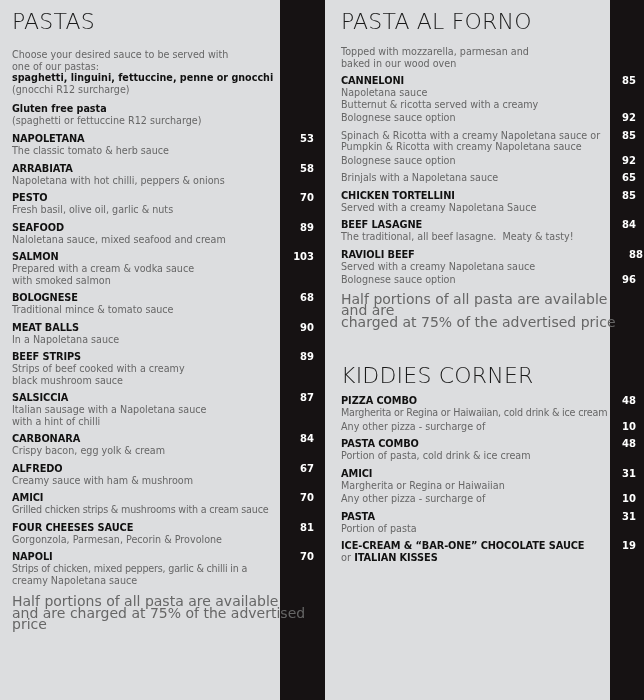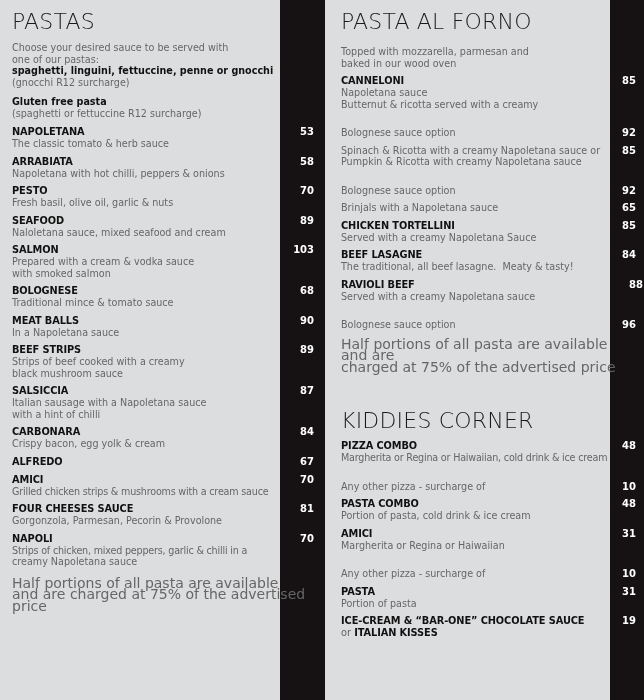--- a/index.html
+++ b/index.html
@@ -12,36 +12,36 @@
   .col-left { left: 12px; width: 305px; }
   .col-right { left: 341px; width: 295px; }
   .title { font-family: "DejaVu Sans", sans-serif; font-weight: 200; font-size: 22px; letter-spacing: 0.2px; color: #1a1a1a; line-height: 26px; }
   .col-left .title { padding-top: 9px; }
   .col-right .title { padding-top: 9px; }
   .intro { font-size: 9.6px; color: #666; line-height: 11.5px; margin-top: 8px; }
   .intro b { color: #111; font-weight: bold; }
   .item { position: relative; margin-top: 6px; }
   .name { font-size: 9.8px; font-weight: bold; letter-spacing: -0.1px; line-height: 12px; color: #111; }
   .desc { font-size: 9.6px; color: #666; line-height: 11.5px; }
-  .opt { font-size: 9.6px; color: #666; line-height: 11.5px; margin-top: 17px; position: relative; }
+  .opt { font-size: 9.6px; color: #666; line-height: 11.5px; margin-top: 2px; position: relative; }
   .price { position: absolute; font-size: 10px; font-weight: bold; color: #fff; line-height: 12px; text-align: right; }
   .col-left .price { right: -305px; left: auto; }
   .note { font-size: 14px; color: #666; line-height: 11.5px; margin-top: 10px; }
   .kid-title { margin-top: 26px; }
   .or { color: #666; font-weight: normal; }
 </style>
 </head>
 <body>
 
 <div class="band band-left"></div>
 <div class="band band-right"></div>
 
 <div class="col col-left">
   <div class="title">PASTAS</div>
-  <div class="intro" style="margin-top:7px">
+  <div class="intro" style="margin-top:14px">
     <div>Choose your desired sauce to be served with</div>
     <div>one of our pastas:</div>
     <div><b>spaghetti, linguini, fettuccine, penne or gnocchi</b></div>
     <div>(gnocchi R12 surcharge)</div>
   </div>
   <div class="intro" style="">
     <div><b>Gluten free pasta</b></div>
     <div>(spaghetti or fettuccine R12 surcharge)</div>
   </div>
 
@@ -94,20 +94,21 @@
         <div class="desc">with a hint of chilli</div>
         <span class="price" style="top:0;left:275px;width:27px">87</span>
       </div>
     <div class="item">
         <div class="name">CARBONARA</div>
         <div class="desc">Crispy bacon, egg yolk &amp; cream</div>
         <span class="price" style="top:0;left:275px;width:27px">84</span>
       </div>
     <div class="item">
         <div class="name">ALFREDO</div>
+        <div class="desc">Creamy sauce with ham &amp; mushroom</div>
         <span class="price" style="top:0;left:275px;width:27px">67</span>
       </div>
     <div class="item">
         <div class="name">AMICI</div>
         <div class="desc" style="white-space:nowrap;letter-spacing:-0.2px">Grilled chicken strips &amp; mushrooms with a cream sauce</div>
         <span class="price" style="top:0;left:275px;width:27px">70</span>
       </div>
     <div class="item">
         <div class="name">FOUR CHEESES SAUCE</div>
         <div class="desc">Gorgonzola, Parmesan, Pecorin &amp; Provolone</div>

